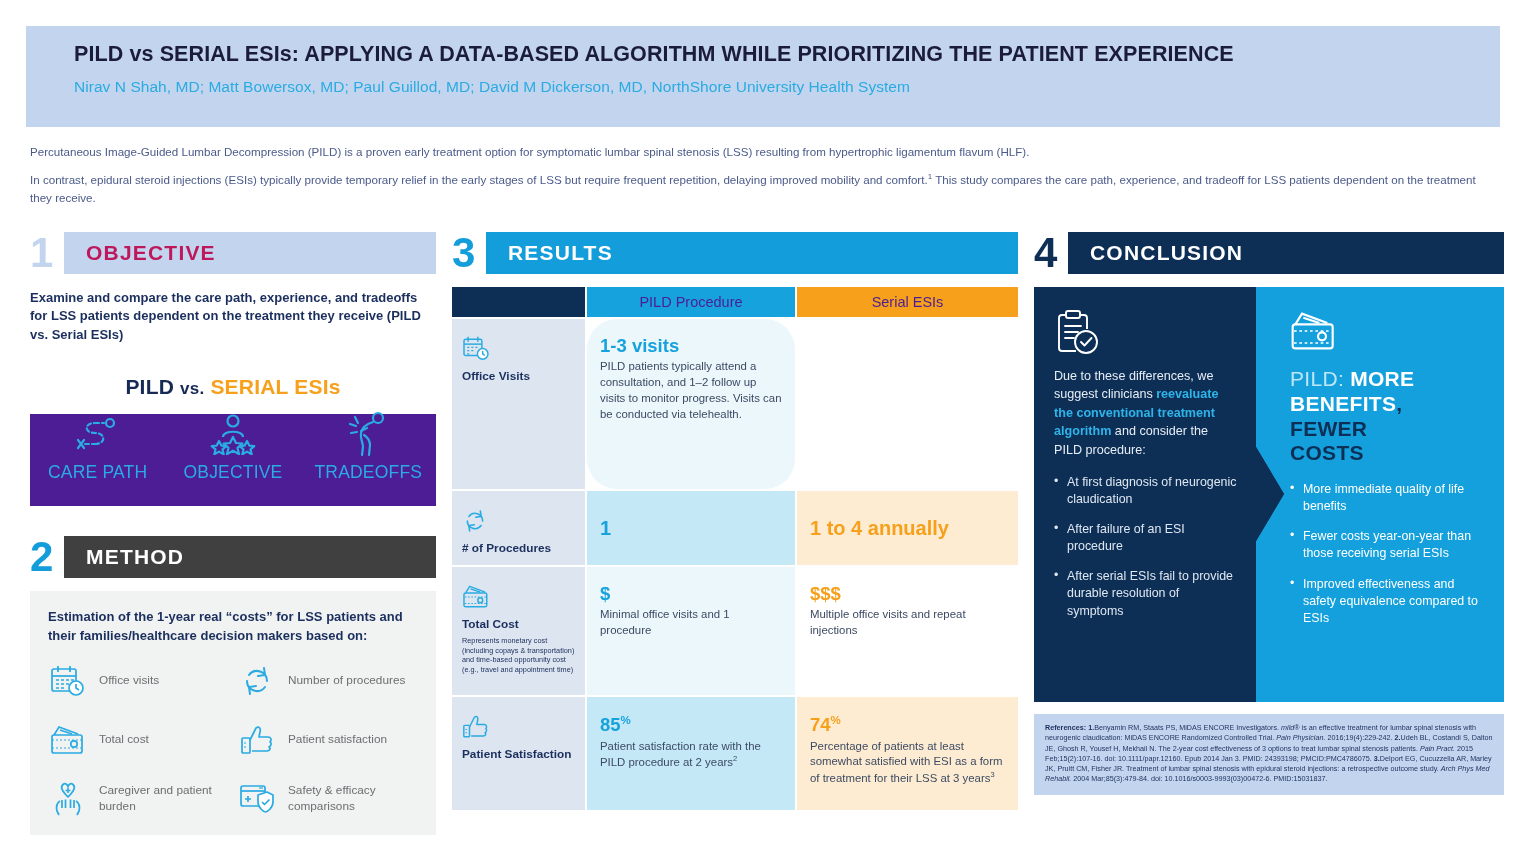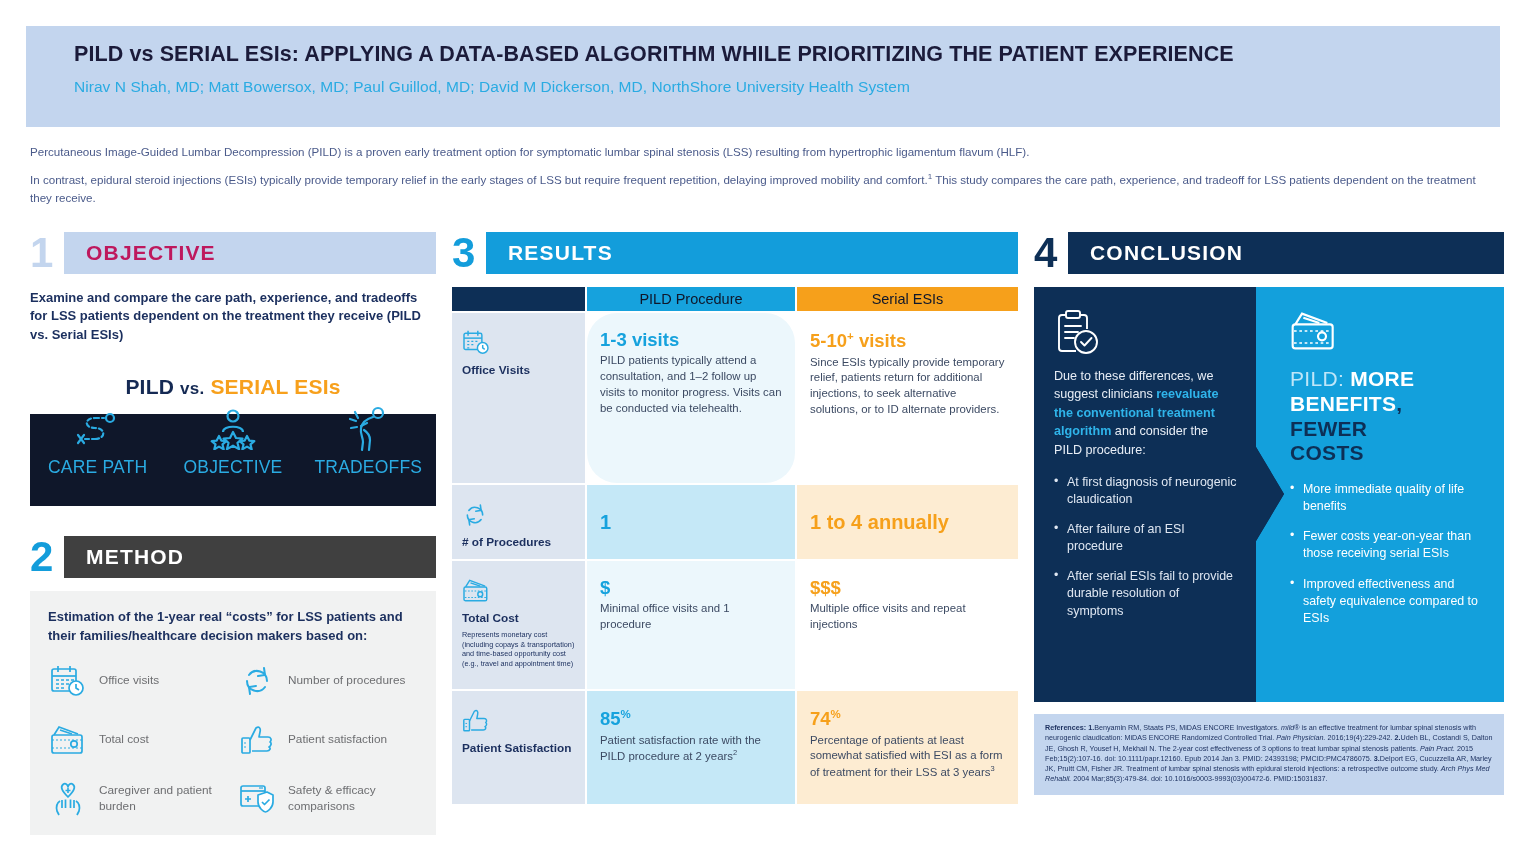--- a/index.html
+++ b/index.html
@@ -42,22 +42,22 @@
   .sec.s4 .num { color:#0d2f56; }
   .sec.s4 .bar { background:#0d2f56; color:#ffffff; }
 
   
   .obj-text { margin-top:15px; font-size:13px; line-height:1.42;
               color:#1b2f5e; font-weight:bold; }
   .vs-line { margin-top:31px; text-align:center; font-size:21px; font-weight:bold;
              color:#152a54; letter-spacing:.2px; }
   .vs-line .vs { font-size:17px; }
   .vs-line .orange { color:#f7a01c; }
-  .icon-strip { margin-top:15px; background:#0f172a; height:92px;
-                display:flex; justify-content:space-around; align-items:flex-end;
+  .icon-strip { margin-top:15px; background:#4c1d95; height:92px;
+                display:flex; justify-content:space-around; align-items:center;
                 padding-bottom:28px; }
   .icon-strip .cell { text-align:center; width:33%; }
   .icon-strip .glyph { height:48px; display:flex; align-items:center;
                        justify-content:center; }
   .icon-strip .lbl { margin-top:4px; font-size:17.5px; color:#2aabe2;
                      letter-spacing:.2px; }
 
   
   .method-box { margin-top:13px; background:#f1f2f2; padding:17px 18px 16px 18px; }
   .method-lead { font-size:13px; font-weight:bold; color:#1b2f5e; line-height:1.42; }
@@ -70,22 +70,22 @@
 
   
   .tbl { margin-top:13px; }
   .trow { display:flex; }
   .c0 { width:133px; min-width:133px; }
   .c1 { width:208px; min-width:208px; }
   .c2 { flex:1; }
   .thead .c0 { background:#0d2f56; }
   .thead .c1 { background:#16a2dd; }
   .thead .c2 { background:#f6a01b; }
-  .thead > div { height:24px; display:flex; align-items:center;
-                 justify-content:center; color:#0f172a; font-size:14.5px; }
+  .thead > div { height:30px; display:flex; align-items:center;
+                 justify-content:center; color:#4c1d95; font-size:14.5px; }
   .thead .c1, .thead .c2 { margin-left:2px; }
 
   .gap { height:2px; }
   .trow .c1, .trow .c2 { margin-left:2px; }
 
   .cellL { padding:17px 10px 10px 10px; background:#dde5f0; }
   .cellL .ic { height:26px; margin-bottom:7px; }
   .cellL .nm { font-size:11.8px; font-weight:bold; color:#1b2f5e; }
   .cellL .sub { margin-top:5px; font-size:7.3px; color:#1b2f5e; line-height:1.32; }
 
@@ -349,24 +349,20 @@
                   <path d="M25 18.5 V22 L27.5 23.8"></path>
                 </g>
               </svg>
           </div>
           <div class="nm">Office Visits</div>
         </div>
         <div class="c1 cellD">
           <div class="big bluetxt">1-3 visits</div>
           <div class="desc">PILD patients typically attend a consultation, and 1–2 follow up visits to monitor progress. Visits can be conducted via telehealth.</div>
         </div>
-        <div class="c2 cellD">
-          <div class="big orgtxt"><span>5-10</span><sup>+</sup><span> visits</span></div>
-          <div class="desc">Since ESIs typically provide temporary relief, patients return for additional injections, to seek alternative solutions, or to ID alternate providers.</div>
-        </div>
       </div>
       <div class="gap"></div>
 
       <div class="trow r2">
         <div class="c0 cellL">
           <div class="ic">
             <svg width="26" height="26" viewBox="0 0 34 34">
                 <g fill="none" stroke="#2aabe2" stroke-width="2.1" stroke-linecap="round">
                   <path d="M27 17 A10 10 0 0 0 9 11"></path>
                   <path d="M7 17 A10 10 0 0 0 25 23"></path>

